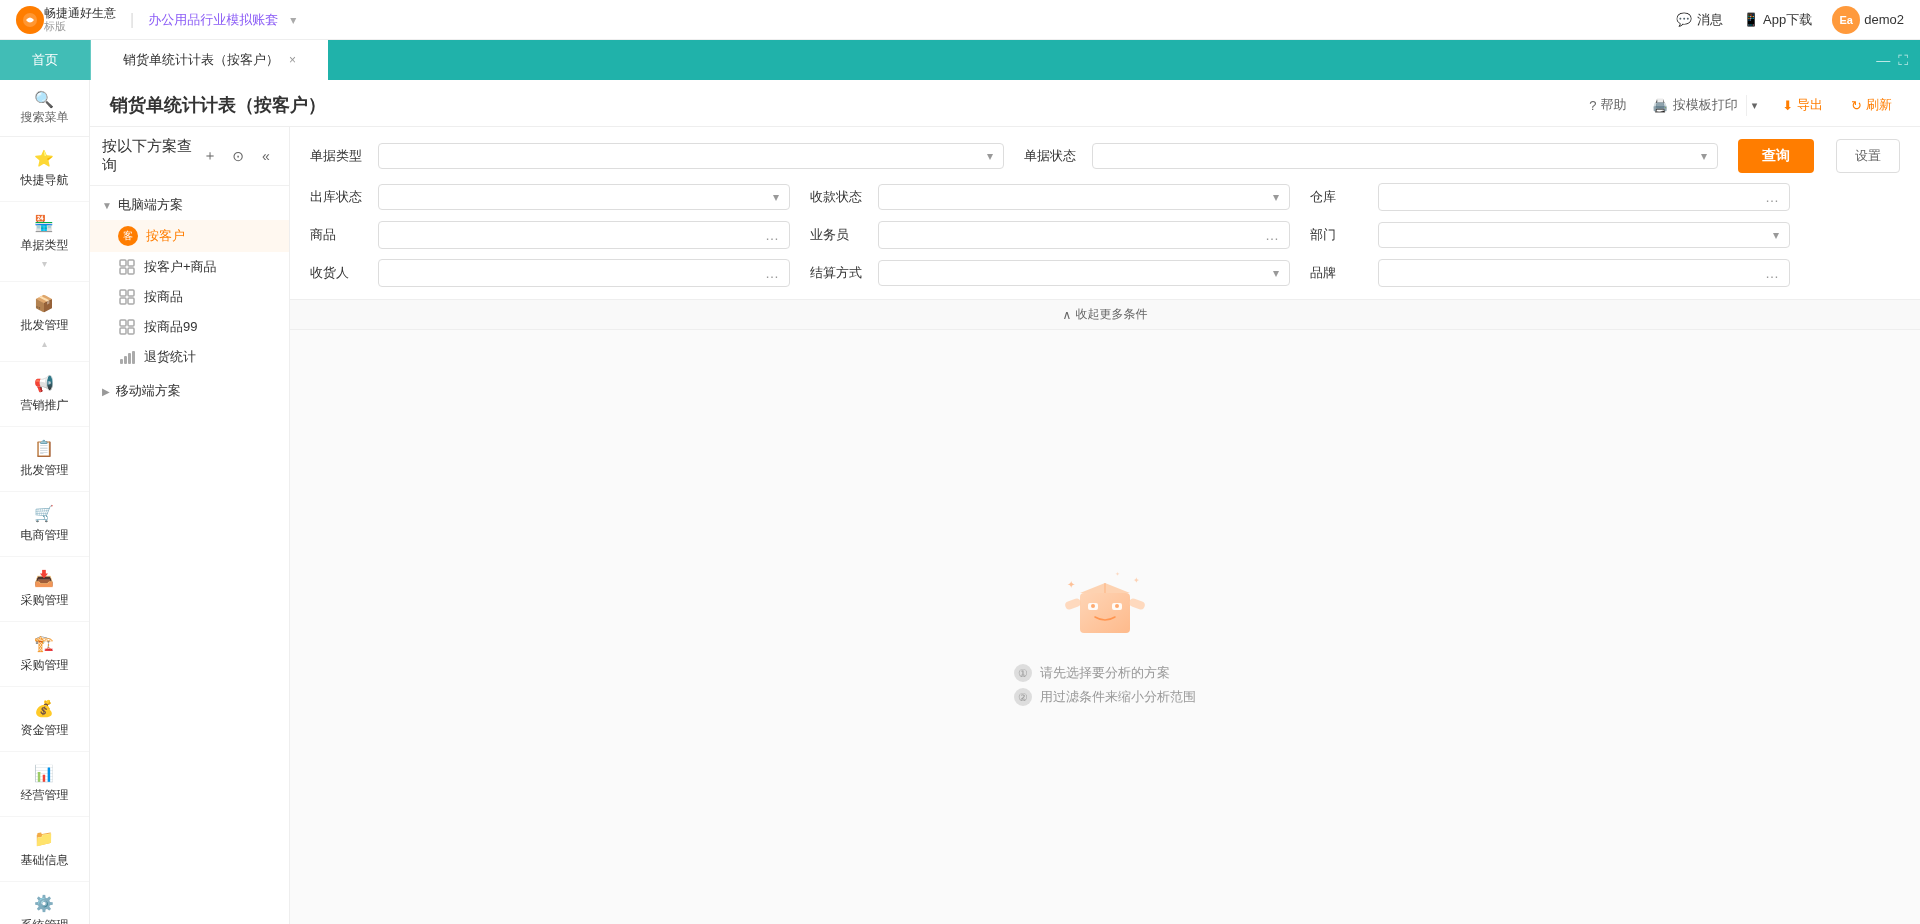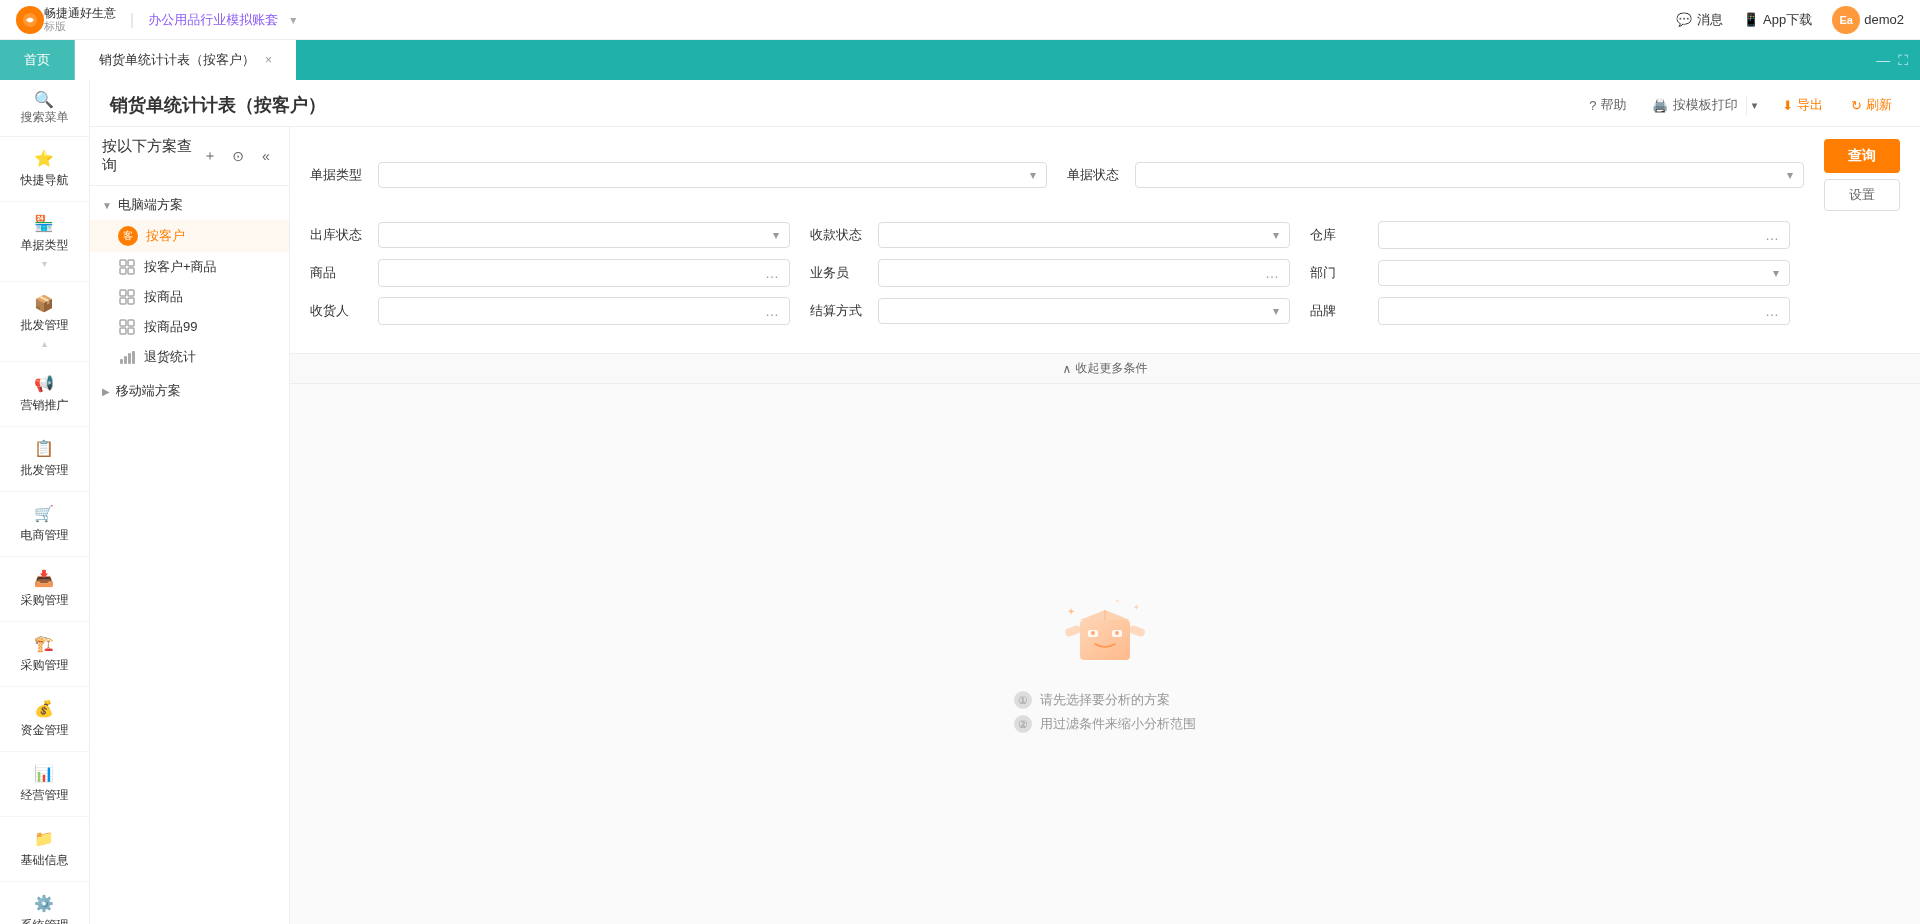--- a/index.html
+++ b/index.html
@@ -75,21 +75,21 @@
     
     .tab-bar {
       height: 40px;
       background: #20b2aa;
       display: flex;
       align-items: stretch;
     }
     .tab-item {
       display: flex;
       align-items: center;
-      padding: 0 24px;
+      padding: 0 32px;
       font-size: 13px;
       cursor: pointer;
       color: rgba(255,255,255,0.85);
       gap: 6px;
       border-right: 1px solid rgba(255,255,255,0.2);
     }
     .tab-item.active {
       background: #fff;
       color: #333;
       border-right: none;
@@ -302,21 +302,21 @@
       background: #fff;
       padding: 12px 20px;
       border-bottom: 1px solid #eee;
     }
     .filter-row {
       display: flex;
       align-items: center;
       gap: 20px;
       margin-bottom: 10px;
     }
-    .filter-row:last-child { margin-bottom: 16px; }
+    .filter-row:last-child { margin-bottom: 0; }
     .filter-item {
       display: flex;
       align-items: center;
       gap: 8px;
       flex: 1;
     }
     .filter-label {
       font-size: 13px;
       color: #333;
       white-space: nowrap;
@@ -392,22 +392,22 @@
       background: #fff;
       color: #666;
       border: 1px solid #ddd;
       border-radius: 4px;
       padding: 6px 18px;
       font-size: 13px;
       cursor: pointer;
     }
     .btn-group {
       display: flex;
-      flex-direction: column;
-      gap: 6px;
+      flex-direction: row;
+      gap: 22px;
       margin-left: auto;
     }
 
     
     .collapse-bar {
       display: flex;
       align-items: center;
       justify-content: center;
       padding: 6px;
       background: #f9f9f9;

